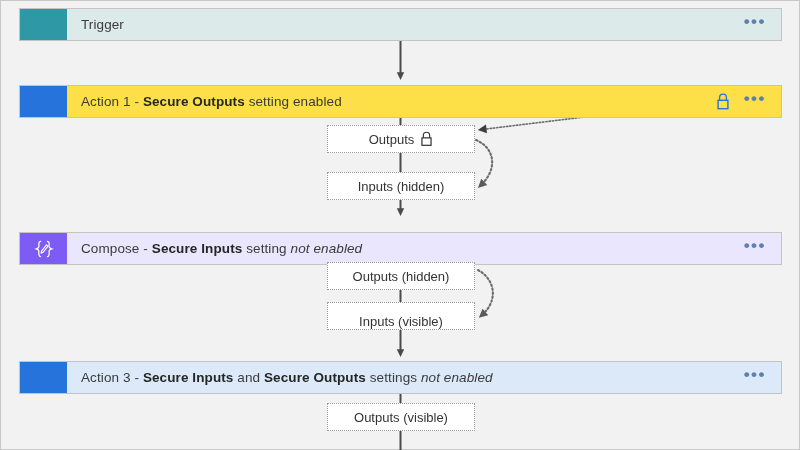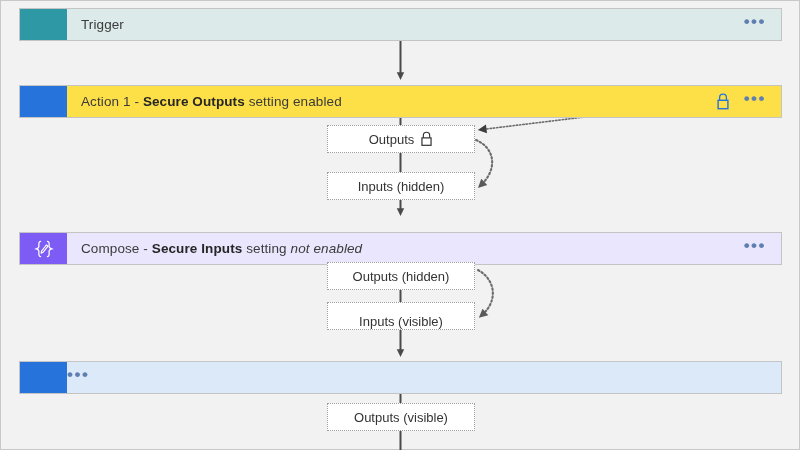--- a/index.html
+++ b/index.html
@@ -181,20 +181,23 @@
     <div class="card-label">
       <span>Compose - </span><b>Secure Inputs</b><span> setting </span><i>not enabled</i>
     </div>
     <div class="card-right">
       <span class="ellipsis">•••</span>
     </div>
   </div>
 
   <div class="card" id="row-action3">
     <div class="icon-sq"></div>
+    <div class="card-label">
+      <span>Action 3 - </span><b>Secure Inputs</b><span> and </span><b>Secure Outputs</b><span> settings </span><i>not enabled</i>
+    </div>
     <div class="card-right">
       <span class="ellipsis">•••</span>
     </div>
   </div>
 
   <div class="io-box" id="io-out1">
     <span>Outputs</span>
     <span class="lock-inline">
       <svg width="13" height="16" viewBox="0 0 14 17" xmlns="http://www.w3.org/2000/svg">
         <path d="M3.6,7.2 V4.6 a3.4,3.4 0 0 1 6.8,0 V7.2" fill="none" stroke="#333333" stroke-width="1.25"></path>

